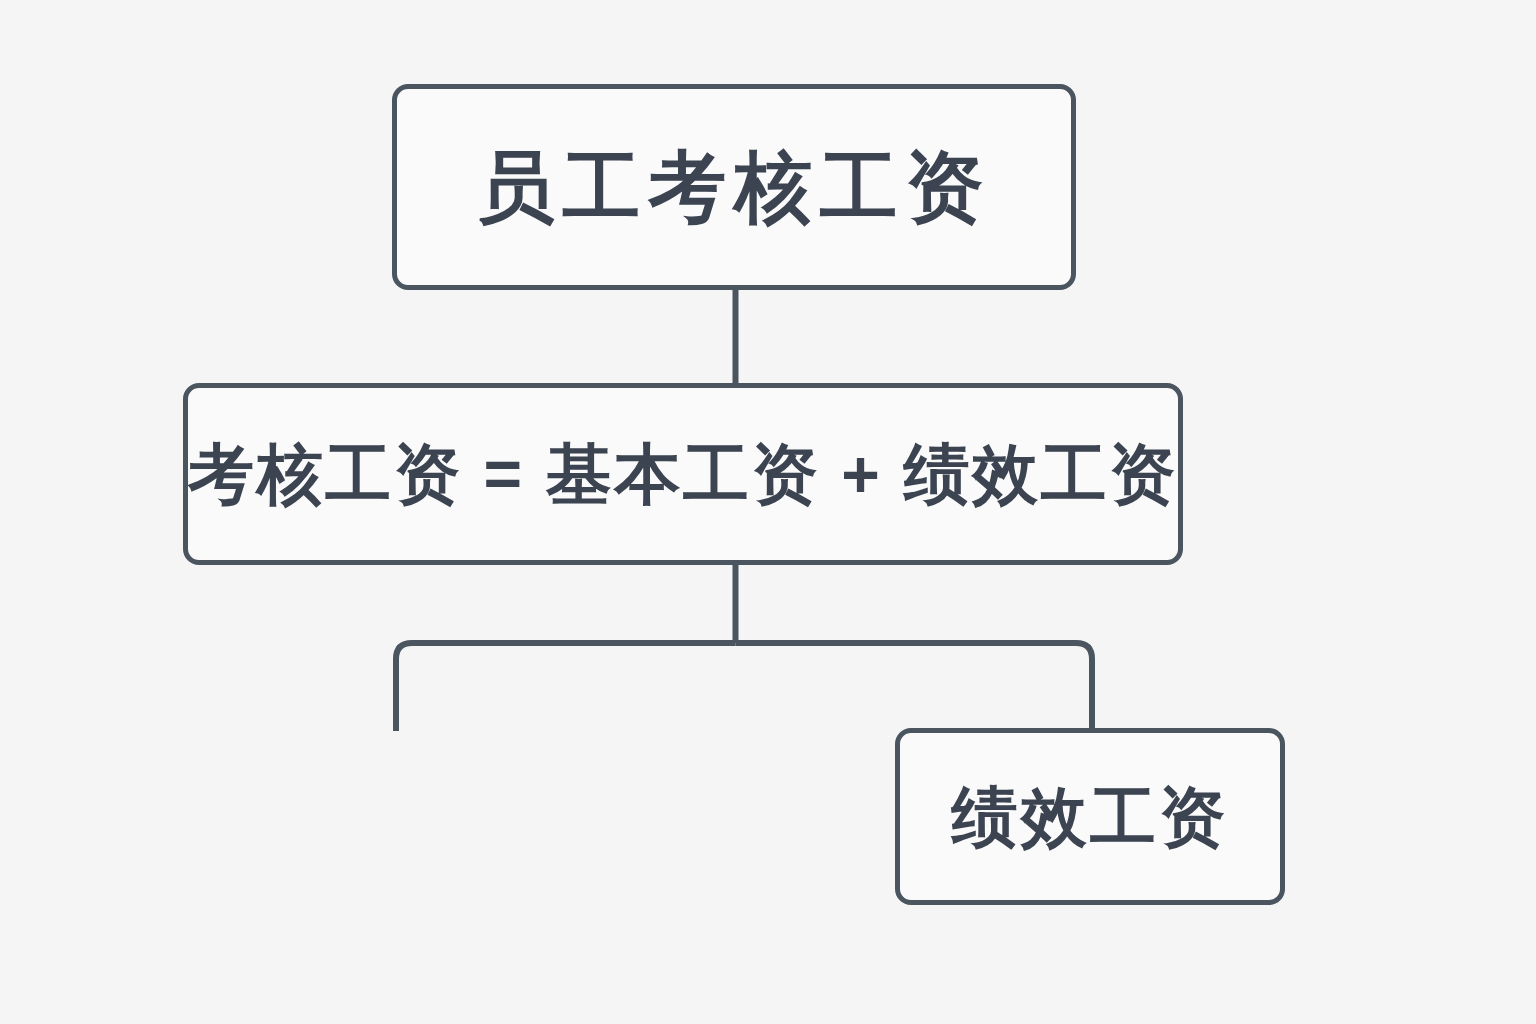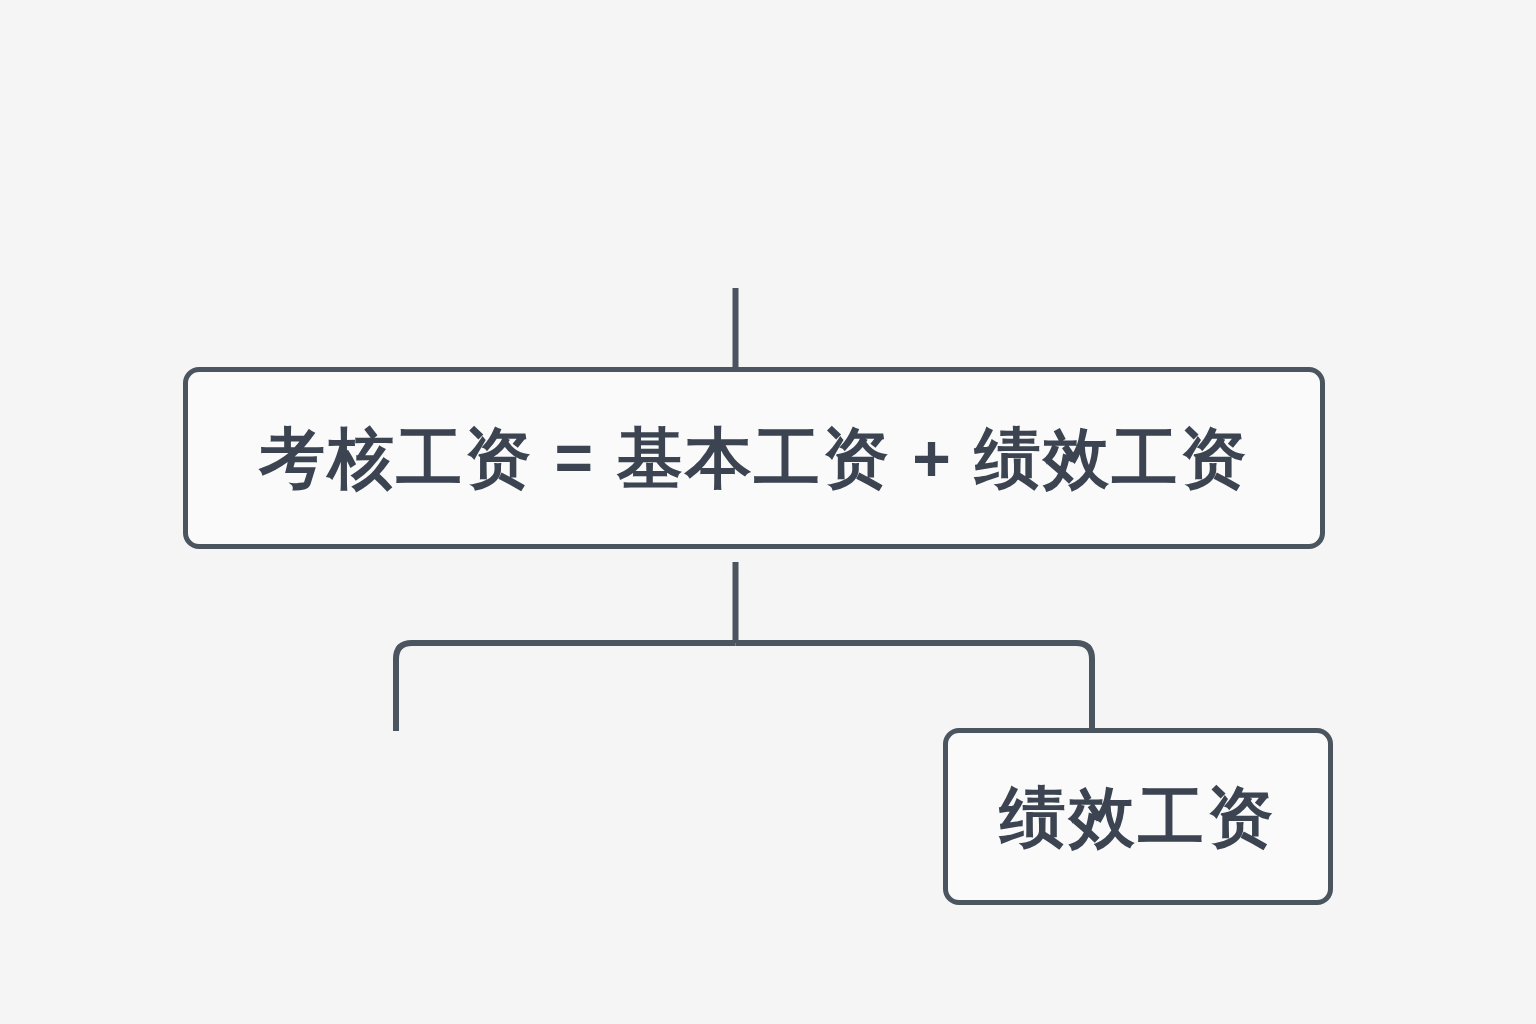--- a/index.html
+++ b/index.html
@@ -49,22 +49,22 @@
     top: 84px;
     width: 684px;
     height: 206px;
   }
   #node-root-box .node-label {
     font-size: 78px;
     letter-spacing: 0.10em;
   }
   #node-formula-box {
     left: 183px;
-    top: 367px;
-    width: 1142px;
+    top: 383px;
+    width: 1000px;
     height: 182px;
     text-align: center;
   }
   #node-formula-box .node-label {
     font-size: 66px;
     letter-spacing: 0.04em;
   }
   #node-base-box {
     left: 200px;
     top: 728px;
@@ -73,21 +73,20 @@
   }
   #node-base-box .node-label {
     font-size: 66px;
     letter-spacing: 0.05em;
   }
   #node-perf-box {
     left: 895px;
     top: 728px;
     width: 390px;
     height: 177px;
-    margin-left: 48px;
   }
   #node-perf-box .node-label {
     font-size: 66px;
     letter-spacing: 0.05em;
   }
 </style>
 </head>
 <body>
 
 <div id="diagram-root">
@@ -96,20 +95,23 @@
 
     <path d="M 735.5 288 L 735.5 385" fill="none" stroke="#4a5560" stroke-width="6" stroke-linecap="butt"></path>
 
     <path d="M 735.5 562 L 735.5 643" fill="none" stroke="#4a5560" stroke-width="6" stroke-linecap="butt"></path>
 
     <path d="M 735.5 643 L 412 643 Q 396 643 396 659 L 396 731" fill="none" stroke="#4a5560" stroke-width="6" stroke-linecap="butt" stroke-linejoin="round"></path>
 
     <path d="M 735.5 643 L 1076 643 Q 1092 643 1092 659 L 1092 731" fill="none" stroke="#4a5560" stroke-width="6" stroke-linecap="butt" stroke-linejoin="round"></path>
   </svg>
 
+  <div class="node-box" id="node-root-box">
+    <span class="node-label">员工考核工资</span>
+  </div>
 
   <div class="node-box" id="node-formula-box">
     <span class="node-label">考核工资 = 基本工资 + 绩效工资</span>
   </div>
 
 
   <div class="node-box" id="node-perf-box">
     <span class="node-label">绩效工资</span>
   </div>
 

